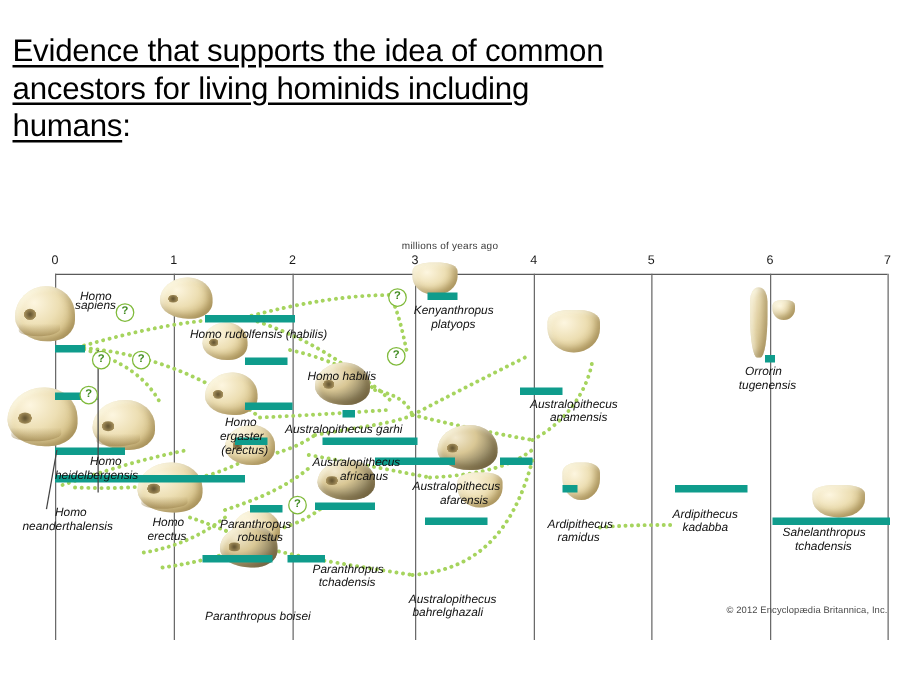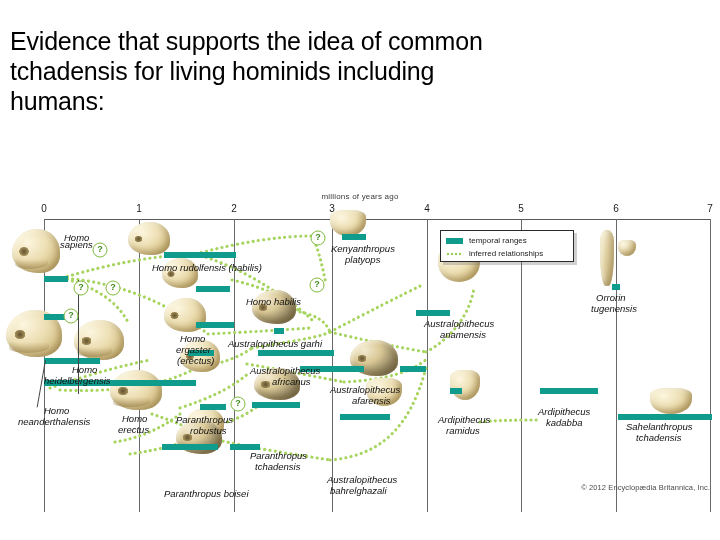--- a/index.html
+++ b/index.html
@@ -7,21 +7,21 @@
     width:720px;height:540px;background:#ffffff;overflow:hidden;
     font-family:"Liberation Sans",sans-serif;color:#000;
     position:relative;
   }
 
   
   #heading{
     position:absolute;left:10px;top:26px;width:560px;
     font-size:25px;line-height:30px;letter-spacing:-0.2px;
   }
-  #heading .u{ text-underline-offset:3px; }
+  #heading .u{ text-decoration:underline; text-underline-offset:3px; }
   #heading .sub{ display:block; margin-top:2px; }
 
   
   #chart{
     position:absolute;left:0;top:192px;width:720px;height:320px;
   }
   #axis-title{
     position:absolute;left:0;top:0;width:720px;text-align:center;
     font-size:8px;color:#3a3a3a;letter-spacing:.2px;
   }
@@ -120,21 +120,21 @@
   #credit{
     position:absolute;right:10px;top:291px;font-size:7.5px;color:#4a4a4a;
     letter-spacing:.1px;
   }
 </style>
 </head>
 <body>
 
 <div id="heading">
   <span class="u">Evidence that supports the idea of common</span><br>
-  <span class="u">tchadensis for living hominids including</span><br>
+  <span class="u">ancestors for living hominids including</span><br>
   <span class="u">humans</span><span>:</span>
 </div>
 
 <div id="chart">
 
   <div id="axis-title">millions of years ago</div>
 
   <div id="tick-labels">
     <span style="left:44px">0</span>
     <span style="left:139px">1</span>
@@ -265,30 +265,20 @@
   <div class="leader" style="left:45px;top:168px;height:48px;transform:rotate(10deg);transform-origin:top;"></div>
 
   <div class="qmark" style="left:100px;top:58px;">?</div>
   <div class="qmark" style="left:81px;top:96px;">?</div>
   <div class="qmark" style="left:113px;top:96px;">?</div>
   <div class="qmark" style="left:71px;top:124px;">?</div>
   <div class="qmark" style="left:318px;top:46px;">?</div>
   <div class="qmark" style="left:317px;top:93px;">?</div>
   <div class="qmark" style="left:238px;top:212px;">?</div>
 
-  <div id="legend">
-    <div class="legend-row">
-      <span class="legend-swatch"></span>
-      <span class="legend-text">temporal ranges</span>
-    </div>
-    <div class="legend-row">
-      <span class="legend-dots"></span>
-      <span class="legend-text">inferred relationships</span>
-    </div>
-  </div>
 
   <div class="taxon" style="left:64px;top:40px;">Homo</div>
   <div class="taxon" style="left:60px;top:47px;">sapiens</div>
 
   <div class="taxon" style="left:72px;top:172px;">Homo</div>
   <div class="taxon" style="left:44px;top:183px;">heidelbergensis</div>
 
   <div class="taxon" style="left:44px;top:213px;">Homo</div>
   <div class="taxon" style="left:18px;top:224px;">neanderthalensis</div>
 

